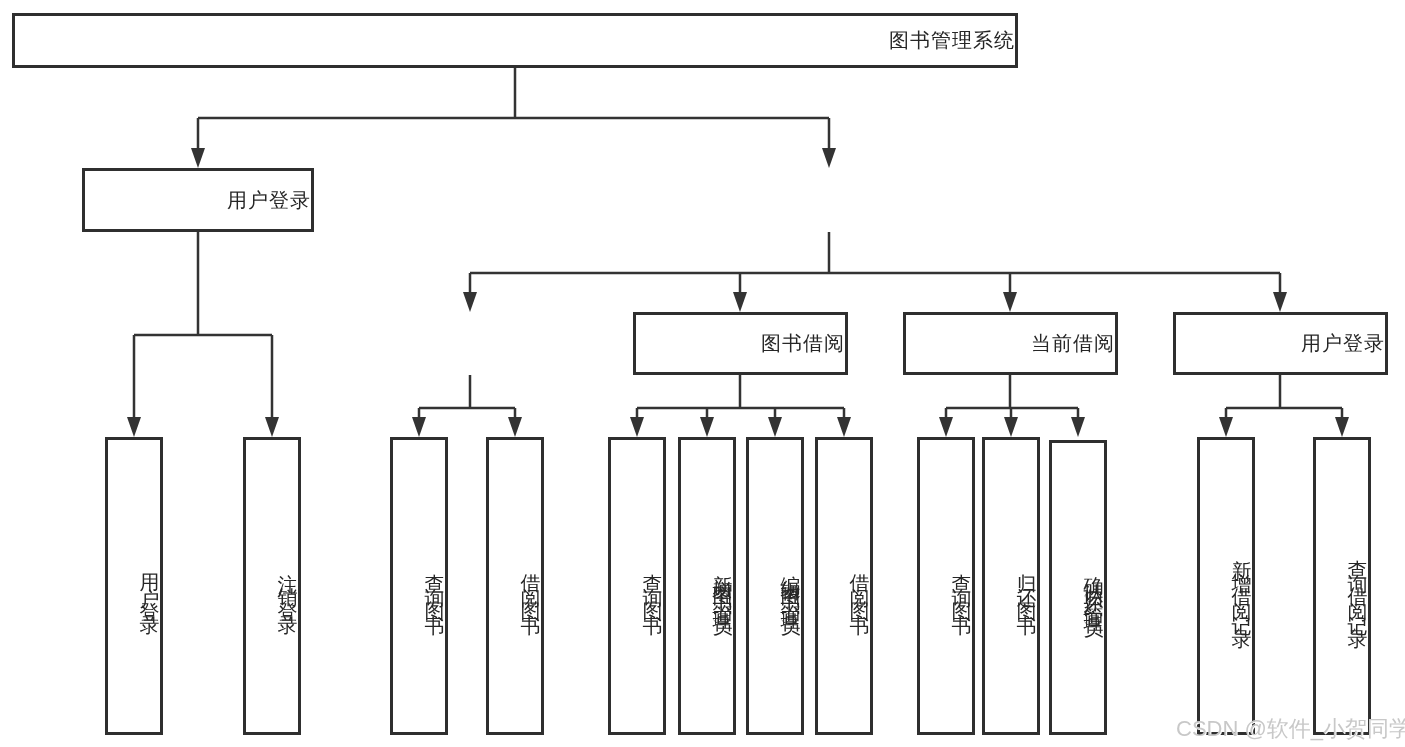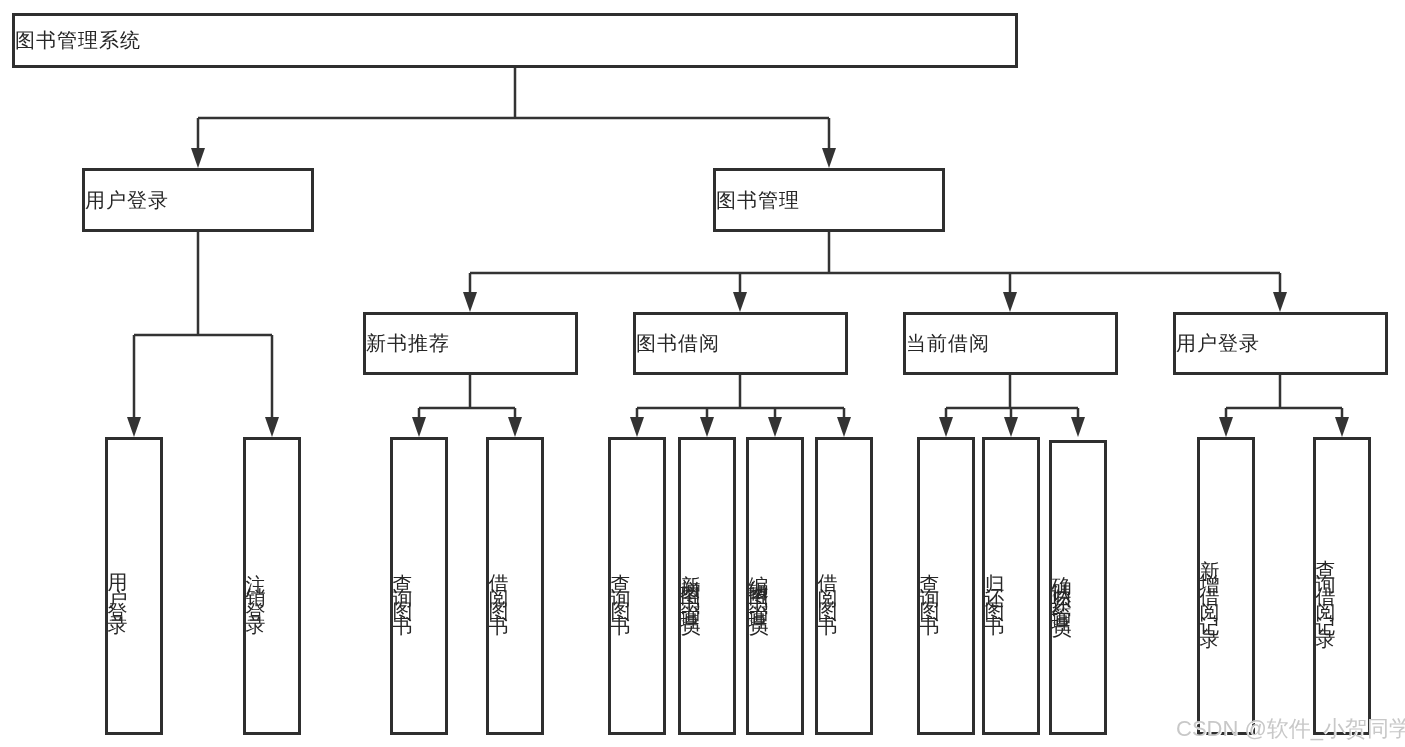--- a/index.html
+++ b/index.html
@@ -17,21 +17,21 @@
     width: 1405px; height: 747px;
     z-index: 1;
   }
   .node {
     position: absolute;
     background: #ffffff;
     border: 3px solid #2f2f2f;
     box-sizing: border-box;
     display: flex;
     align-items: center;
-    justify-content: flex-start;
+    justify-content: flex-end;
     color: #262626;
     z-index: 2;
   }
   .node.h { font-size: 20px; letter-spacing: 1px; white-space: nowrap; }
   .node.v { font-size: 20px; }
   .node.v .vtext {
     writing-mode: vertical-rl;
     text-orientation: upright;
     letter-spacing: 14px;
     line-height: 1;
@@ -93,27 +93,21 @@
     </g>
   </svg>
 
   <div class="node h" style="left:12px;top:13px;width:1006px;height:55px">
     <span>图书管理系统</span>
   </div>
 
   <div class="node h" style="left:82px;top:168px;width:232px;height:64px">
     <span>用户登录</span>
   </div>
-  <div class="node h" style="left:713px;top:168px;width:232px;height:64px">
-    <span>图书管理</span>
-  </div>
 
-  <div class="node h" style="left:363px;top:312px;width:215px;height:63px">
-    <span>新书推荐</span>
-  </div>
   <div class="node h" style="left:633px;top:312px;width:215px;height:63px">
     <span>图书借阅</span>
   </div>
   <div class="node h" style="left:903px;top:312px;width:215px;height:63px">
     <span>当前借阅</span>
   </div>
   <div class="node h" style="left:1173px;top:312px;width:215px;height:63px">
     <span>用户登录</span>
   </div>
 

